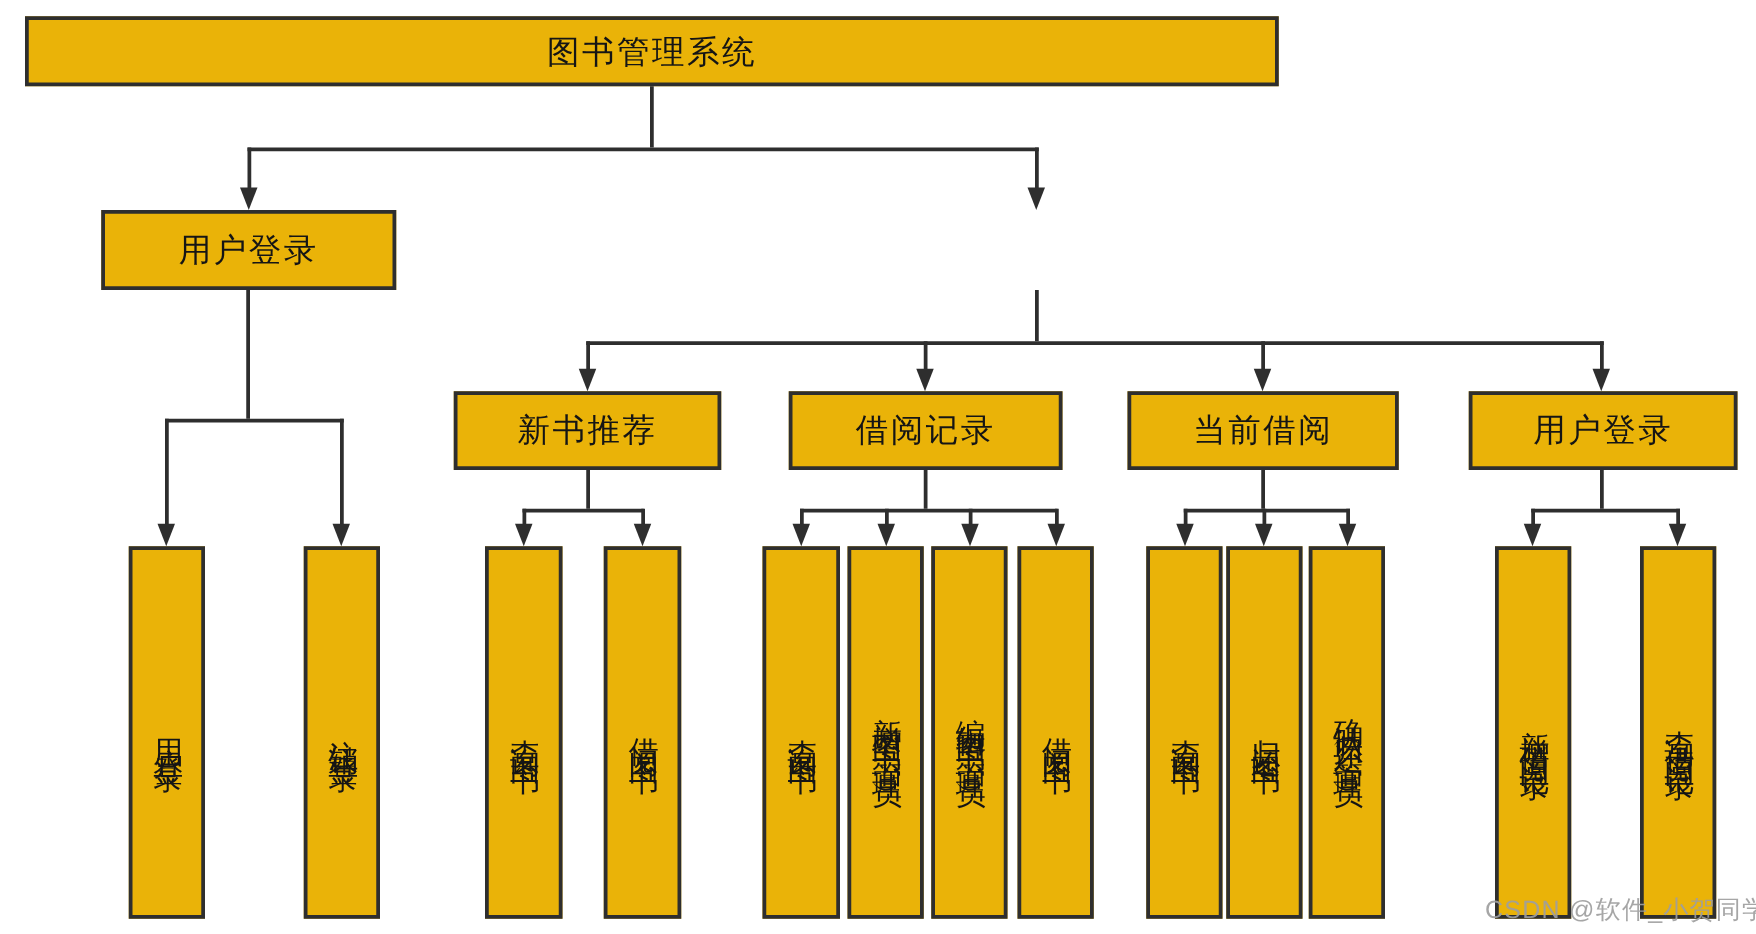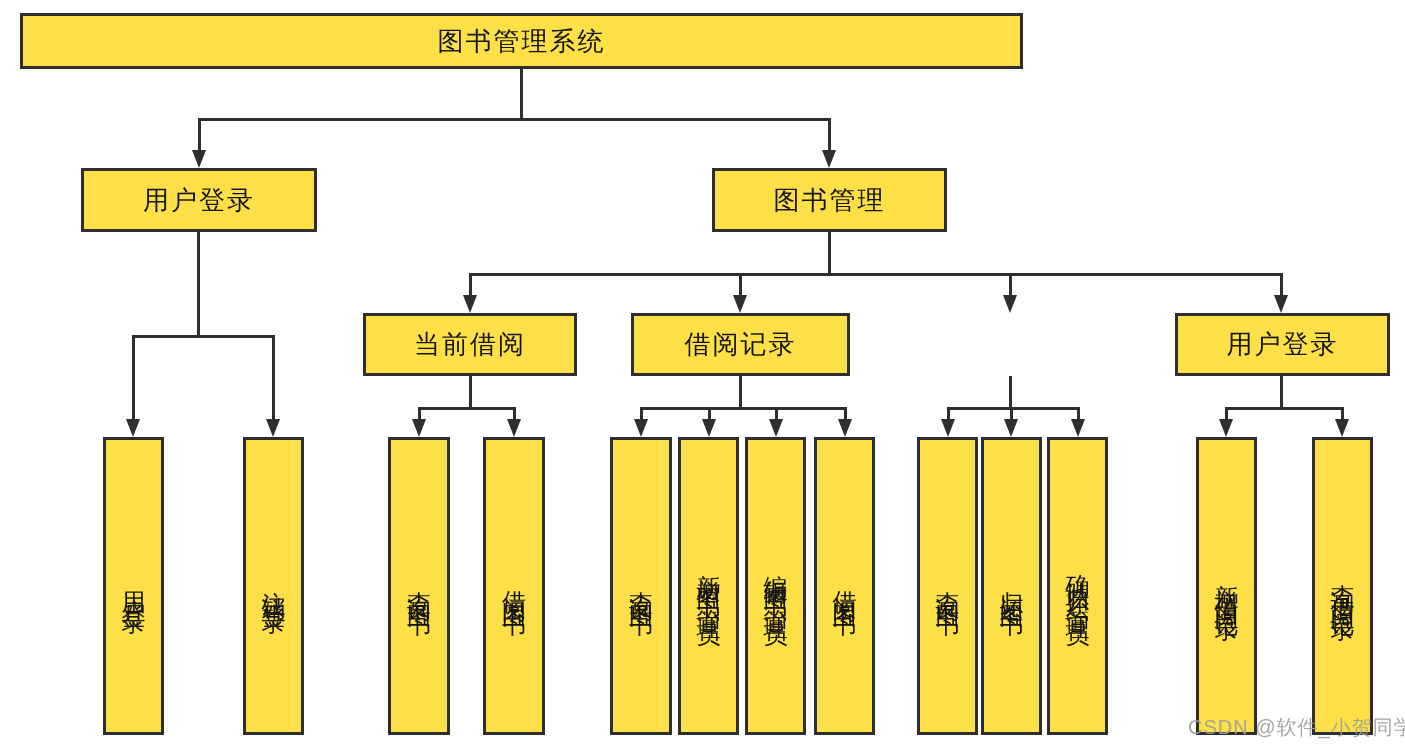--- a/index.html
+++ b/index.html
@@ -7,21 +7,21 @@
     position:relative;
     width:1405px;height:747px;
     background:#ffffff;
     font-family:"Liberation Sans","DejaVu Sans",sans-serif;
     overflow:hidden;
   }
   .box{
     position:absolute;
     box-sizing:border-box;
     border:3px solid #2e2e2e;
-    background:#fde047;
+    background:#eab308;
     display:flex;
     align-items:center;
     justify-content:center;
     color:#151515;
   }
   .box-h{
     font-size:26px;
     letter-spacing:2px;
     white-space:nowrap;
   }
@@ -61,42 +61,42 @@
   <div class="box box-h" style="left:20px;top:13px;width:1003px;height:56px">图书管理系统</div>
 
   <div class="vline" style="left:520px;top:69px;height:49px"></div>
   <div class="hline" style="left:198px;top:118px;width:633px"></div>
   <div class="vline" style="left:198px;top:118px;height:33px"></div>
   <div class="arrow" style="left:192px;top:150px"></div>
   <div class="vline" style="left:828px;top:118px;height:33px"></div>
   <div class="arrow" style="left:822px;top:150px"></div>
 
   <div class="box box-h" style="left:81px;top:168px;width:236px;height:64px">用户登录</div>
-  <div class="box box-h" style="left:712px;top:168px;width:235px;height:64px">图书管理</div>
 
   <div class="vline" style="left:197px;top:232px;height:103px"></div>
   <div class="hline" style="left:132px;top:335px;width:143px"></div>
   <div class="vline" style="left:132px;top:335px;height:85px"></div>
   <div class="arrow" style="left:126px;top:419px"></div>
   <div class="vline" style="left:272px;top:335px;height:85px"></div>
   <div class="arrow" style="left:266px;top:419px"></div>
 
   <div class="vline" style="left:828px;top:232px;height:41px"></div>
   <div class="hline" style="left:469px;top:273px;width:814px"></div>
   <div class="vline" style="left:469px;top:273px;height:24px"></div>
   <div class="arrow" style="left:463px;top:295px"></div>
   <div class="vline" style="left:739px;top:273px;height:24px"></div>
   <div class="arrow" style="left:733px;top:295px"></div>
   <div class="vline" style="left:1009px;top:273px;height:24px"></div>
   <div class="arrow" style="left:1003px;top:295px"></div>
   <div class="vline" style="left:1280px;top:273px;height:24px"></div>
   <div class="arrow" style="left:1274px;top:295px"></div>
 
-  <div class="box box-h" style="left:363px;top:313px;width:214px;height:63px">当前借阅</div>
+  <div class="box box-h" style="left:363px;top:313px;width:214px;height:63px">新书推荐</div>
   <div class="box box-h" style="left:631px;top:313px;width:219px;height:63px">借阅记录</div>
+  <div class="box box-h" style="left:902px;top:313px;width:217px;height:63px">当前借阅</div>
   <div class="box box-h" style="left:1175px;top:313px;width:215px;height:63px">用户登录</div>
 
   <div class="vline" style="left:469px;top:376px;height:31px"></div>
   <div class="hline" style="left:418px;top:407px;width:97px"></div>
   <div class="vline" style="left:418px;top:407px;height:14px"></div>
   <div class="arrow" style="left:412px;top:419px"></div>
   <div class="vline" style="left:513px;top:407px;height:14px"></div>
   <div class="arrow" style="left:507px;top:419px"></div>
 
   <div class="vline" style="left:739px;top:376px;height:31px"></div>

